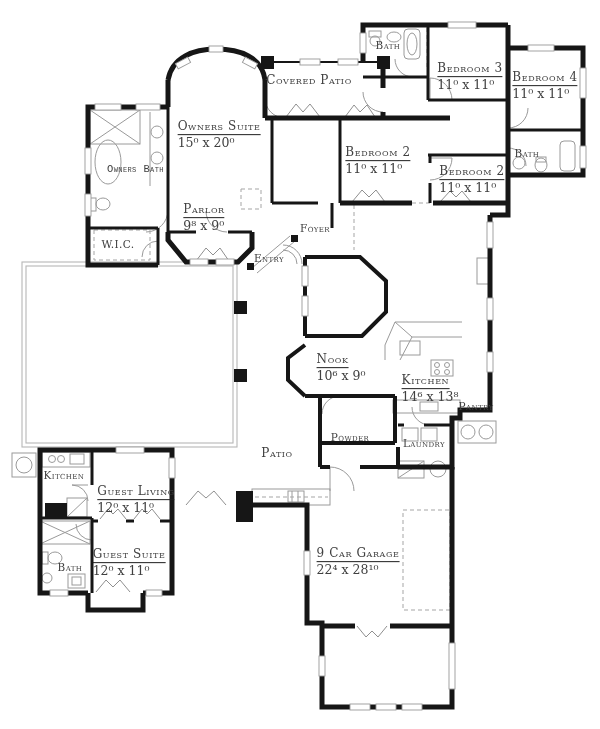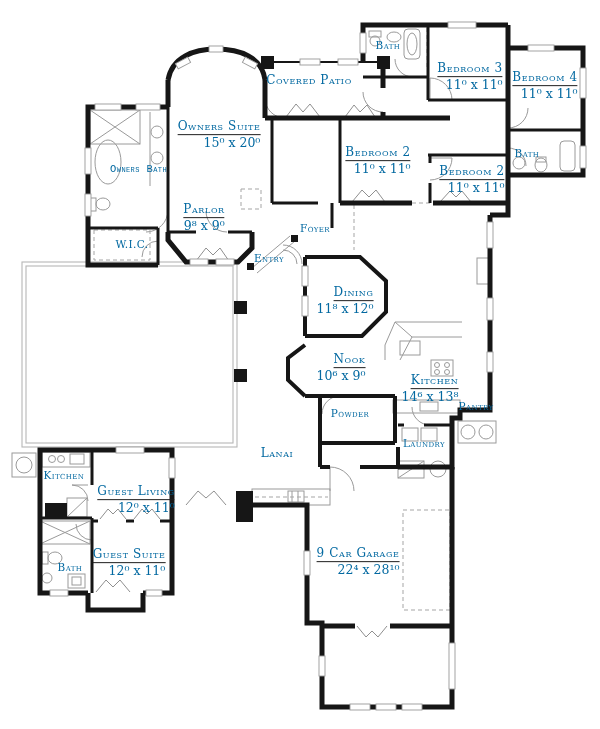--- a/index.html
+++ b/index.html
@@ -1,20 +1,20 @@
 <!DOCTYPE html>
 <html><head>
 <meta charset="utf-8">
 <style>
   html,body{margin:0;padding:0;background:#fff;}
   .stage{position:relative;width:600px;height:729px;background:#ffffff;overflow:hidden;
          font-family:"DejaVu Serif", serif;}
   .plan-svg{position:absolute;left:0;top:0;z-index:1;}
-  .room{position:absolute;z-index:2;transform:translate(-50%,-50%);text-align:right;
-        color:#0369a1;line-height:1.05;white-space:nowrap;}
+  .room{position:absolute;z-index:2;transform:translate(-50%,-50%);text-align:left;
+        color:#404040;line-height:1.05;white-space:nowrap;}
   .rname{font-variant:small-caps;font-size:12px;letter-spacing:.6px;display:inline-block;}
   .rname.u{border-bottom:1.2px solid #1d1d1d;padding-bottom:1px;}
   .rdims{font-size:12.5px;margin-top:1px;}
   .room.wrap{white-space:normal;width:60px;font-family:Liberation Mono, monospace;}
   .room.sm .rname{font-size:10.5px;letter-spacing:.4px;}
 </style>
 </head>
 <body>
 
 <div class="stage">
@@ -238,21 +238,21 @@
   </g>
 </svg>
 
   <div class="room" style="left:219px;top:133px">
     <div class="rname u">Owners Suite</div>
     <div class="rdims">15⁰ x 20⁰</div>
   </div>
   <div class="room wrap sm" style="left:137px;top:168px">
     <div class="rname">Owners Bath</div>
   </div>
-  <div class="room sm" style="left:132px;top:243px">
+  <div class="room sm" style="left:118px;top:243px">
     <div class="rname">W.I.C.</div>
   </div>
   <div class="room" style="left:204px;top:216px">
     <div class="rname u">Parlor</div>
     <div class="rdims">9⁸ x 9⁰</div>
   </div>
   <div class="room" style="left:309px;top:79px">
     <div class="rname">Covered Patio</div>
   </div>
   <div class="room sm" style="left:388px;top:44px">
@@ -276,43 +276,39 @@
   </div>
   <div class="room sm" style="left:527px;top:152px">
     <div class="rname">Bath</div>
   </div>
   <div class="room sm" style="left:315px;top:227px">
     <div class="rname">Foyer</div>
   </div>
   <div class="room sm" style="left:269px;top:257px">
     <div class="rname">Entry</div>
   </div>
-  <div class="room" style="left:345px;top:299px">
-    <div class="rname u">Dining</div>
-    <div class="rdims">11⁸ x 12⁰</div>
-  </div>
   <div class="room" style="left:341px;top:366px">
     <div class="rname u">Nook</div>
     <div class="rdims">10⁶ x 9⁰</div>
   </div>
   <div class="room" style="left:430px;top:387px">
     <div class="rname u">Kitchen</div>
     <div class="rdims">14⁶ x 13⁸</div>
   </div>
   <div class="room sm" style="left:476px;top:405px">
     <div class="rname">Pantry</div>
   </div>
-  <div class="room sm" style="left:350px;top:412px">
+  <div class="room sm" style="left:350px;top:436px">
     <div class="rname">Powder</div>
   </div>
   <div class="room sm" style="left:424px;top:442px">
     <div class="rname">Laundry</div>
   </div>
   <div class="room" style="left:277px;top:452px">
-    <div class="rname">Lanai</div>
+    <div class="rname">Patio</div>
   </div>
   <div class="room sm" style="left:64px;top:474px">
     <div class="rname">Kitchen</div>
   </div>
   <div class="room" style="left:136px;top:498px">
     <div class="rname u">Guest Living</div>
     <div class="rdims">12⁰ x 11⁰</div>
   </div>
   <div class="room" style="left:129px;top:561px">
     <div class="rname u">Guest Suite</div>

